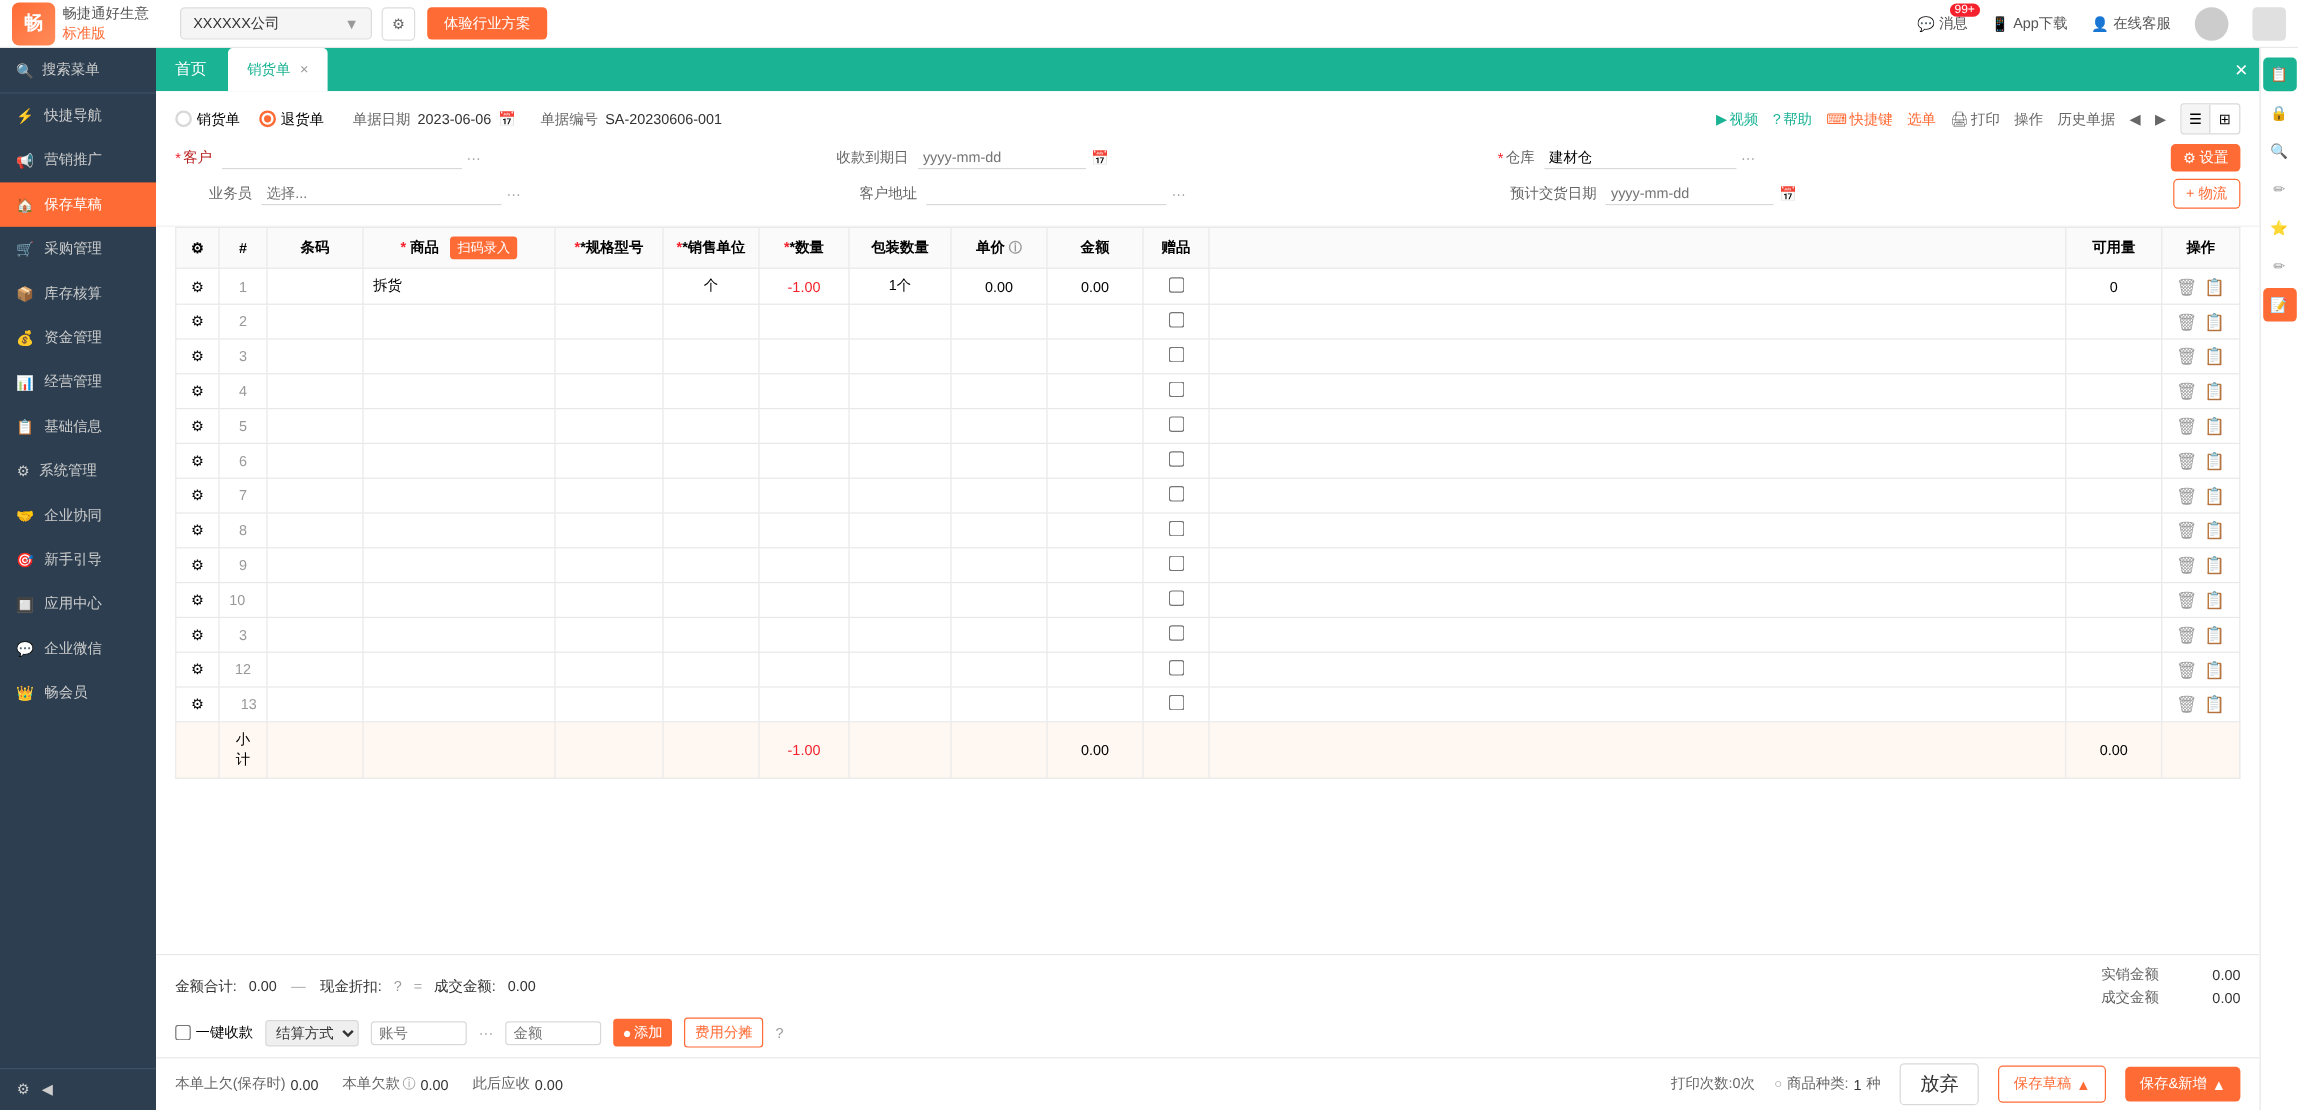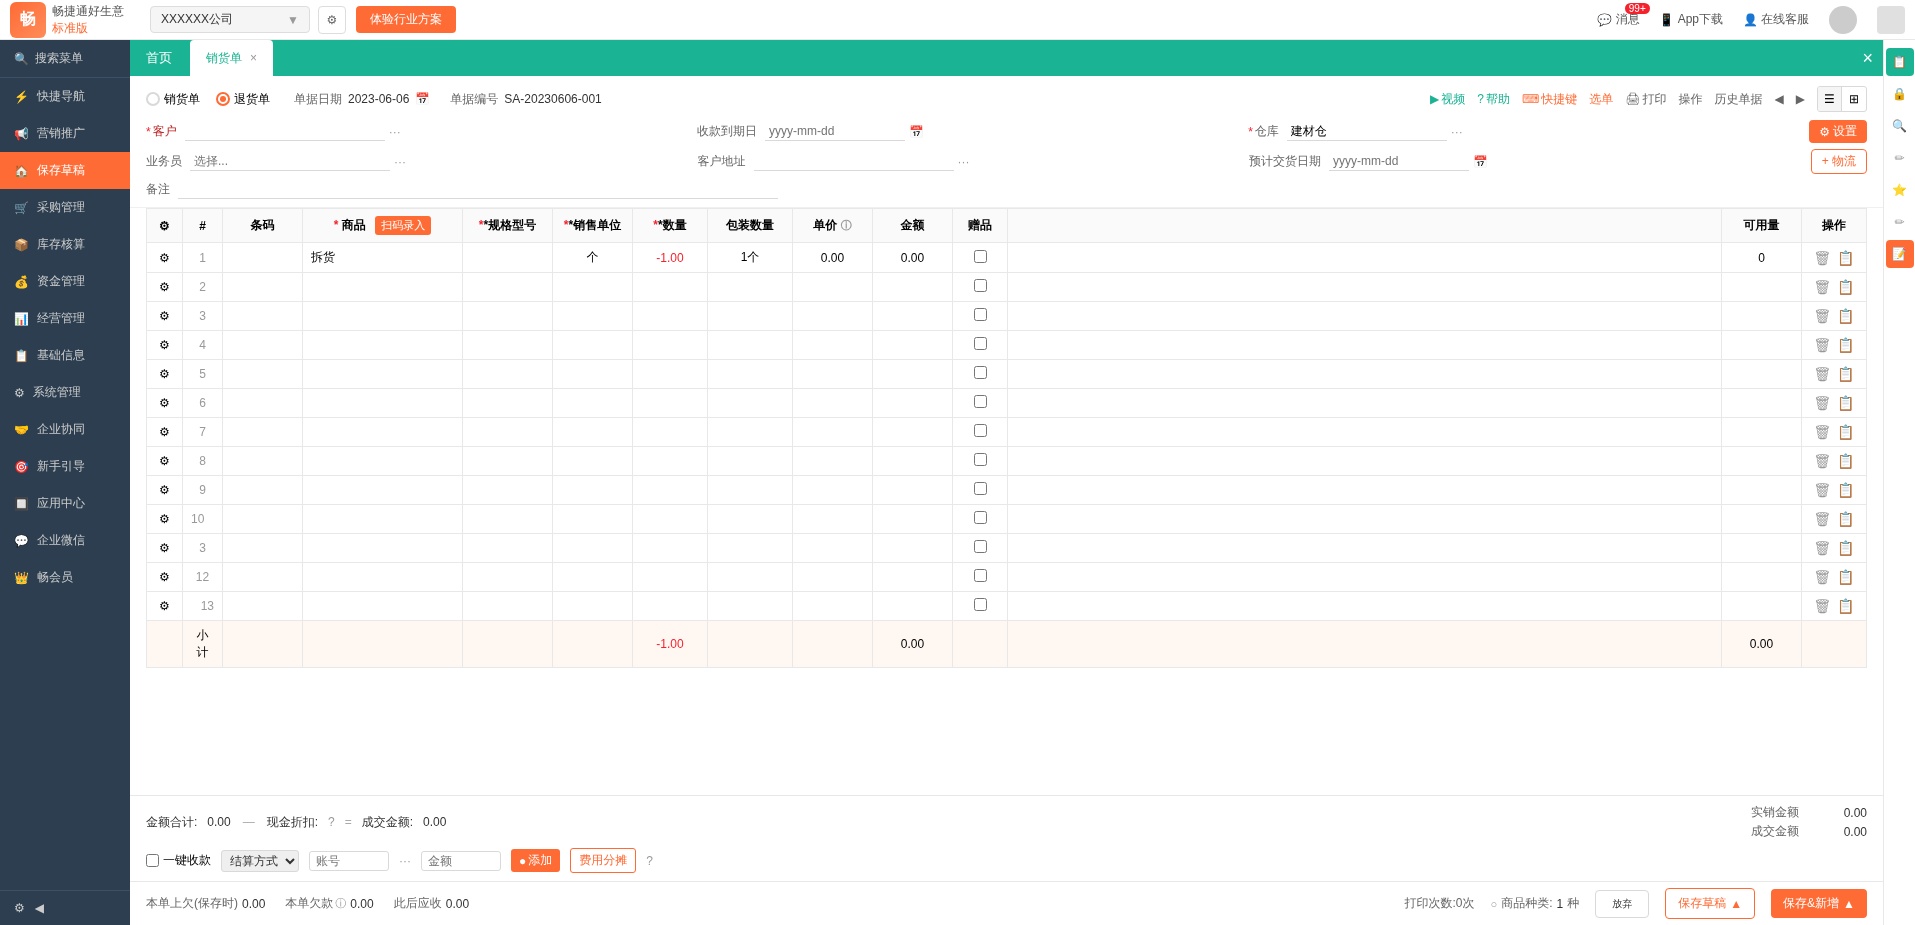--- a/index.html
+++ b/index.html
@@ -190,21 +190,21 @@
           </div>
           <div style="display:flex; flex-direction:column; gap:4px; margin-left:10px;">
             <button style="background:#ff6b35; color:white; border:none; border-radius:4px; padding:3px 10px; cursor:pointer; font-size:12px; display:flex; align-items:center; gap:3px;">
               <span>⚙</span>
               <span>设置</span>
             </button>
           </div>
         </div>
 
         <div style="display:flex; align-items:center; margin-bottom:6px;">
-          <div style="display:flex; align-items:center; flex:1;">
+          <div style="display:flex; align-items:center; flex:1;margin-left:28px;">
             <span style="color:#666; margin-right:8px; white-space:nowrap;">业务员</span>
             <input style="border-top: none; border-right: none; border-left: none; border-image: initial; border-bottom: 1px solid rgb(217, 217, 217); outline: none; padding: 2px 4px; width: 200px; font-size: 12px; color: rgb(170, 170, 170);" placeholder="选择...">
             <span style="color:#999; margin-left:4px; cursor:pointer;">···</span>
           </div>
           <div style="display:flex; align-items:center; flex:1;">
             <span style="color:#666; margin-right:8px; white-space:nowrap;">客户地址</span>
             <input style="border-top: none; border-right: none; border-left: none; border-image: initial; border-bottom: 1px solid rgb(217, 217, 217); outline: none; padding: 2px 4px; width: 200px; font-size: 12px;">
             <span style="color:#999; margin-left:4px; cursor:pointer;">···</span>
           </div>
           <div style="display:flex; align-items:center; flex:1;">
@@ -212,24 +212,20 @@
             <input style="border-top: none; border-right: none; border-left: none; border-image: initial; border-bottom: 1px solid rgb(217, 217, 217); outline: none; padding: 2px 4px; width: 140px; font-size: 12px; color: rgb(204, 204, 204);" placeholder="yyyy-mm-dd">
             <span style="color:#999; margin-left:4px; cursor:pointer;">📅</span>
           </div>
           <div style="margin-left:10px;">
             <button style="border:1px solid #ff6b35; color:#ff6b35; border-radius:4px; padding:3px 10px; cursor:pointer; font-size:12px; background:white; display:flex; align-items:center; gap:3px;">
               <span>+ 物流</span>
             </button>
           </div>
         </div>
 
-        <div style="display:flex; align-items:center;">
-          <span style="color:#666; margin-right:8px;">备注</span>
-          <input style="border-top: none; border-right: none; border-left: none; border-image: initial; border-bottom: 1px solid rgb(217, 217, 217); outline: none; padding: 2px 4px; width: 600px; font-size: 12px;">
-        </div>
       </div>
 
       <div style="flex:1; overflow:auto; padding:0 16px;">
         <table style="width:100%; border-collapse:collapse; min-width:900px;">
           <thead>
             <tr>
               <th style="background:#fafafa; border:1px solid #e8e8e8; padding:7px 6px; width:36px;">⚙</th>
               <th style="background:#fafafa; border:1px solid #e8e8e8; padding:7px 6px; width:40px;">#</th>
               <th style="background:#fafafa; border:1px solid #e8e8e8; padding:7px 6px; width:80px;">条码</th>
               <th style="background:#fafafa; border:1px solid #e8e8e8; padding:7px 6px; width:160px;">
@@ -638,21 +634,21 @@
           <span style="color:#333; font-weight:500;">0.00</span>
         </div>
         <div style="margin-left:auto; display:flex; align-items:center; gap:16px;">
           <span style="color:#666;">打印次数:0次</span>
           <div style="display:flex; align-items:center; gap:4px; cursor:pointer;">
             <span style="color:#999; font-size:11px;">○</span>
             <span style="color:#666;">商品种类:</span>
             <span style="color:#333;">1</span>
             <span style="color:#666;">种</span>
           </div>
-          <button style="border:1px solid #d9d9d9; border-radius:4px; padding:6px 16px; cursor:pointer; background:white; color:#333; font-size:10px;">放弃</button>
+          <button style="border:1px solid #d9d9d9; border-radius:4px; padding:6px 16px; cursor:pointer; background:white; color:#333; font-size:16px;">放弃</button>
           <button style="border:1px solid #ff6b35; color:#ff6b35; border-radius:4px; padding:6px 12px; cursor:pointer; background:white; font-size:12px; display:flex; align-items:center; gap:4px;">
             <span>保存草稿</span>
             <span>▲</span>
           </button>
           <button style="background:#ff6b35; color:white; border:none; border-radius:4px; padding:6px 12px; cursor:pointer; font-size:12px; display:flex; align-items:center; gap:4px;">
             <span>保存&amp;新增</span>
             <span>▲</span>
           </button>
         </div>
       </div>

